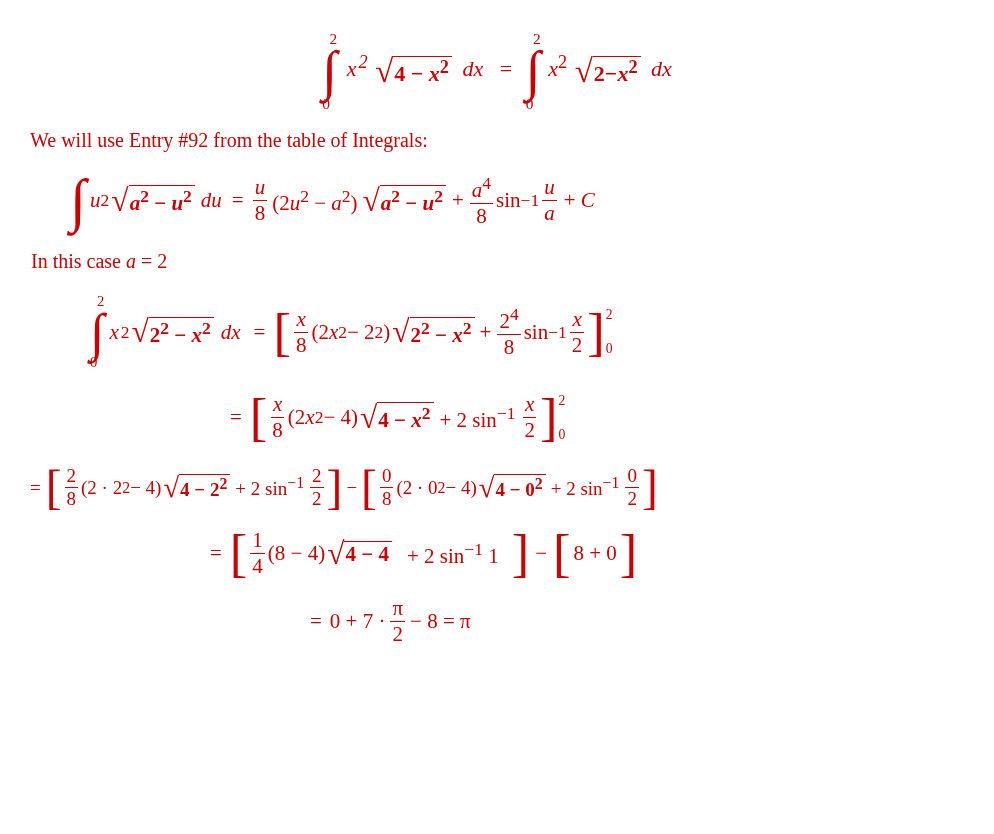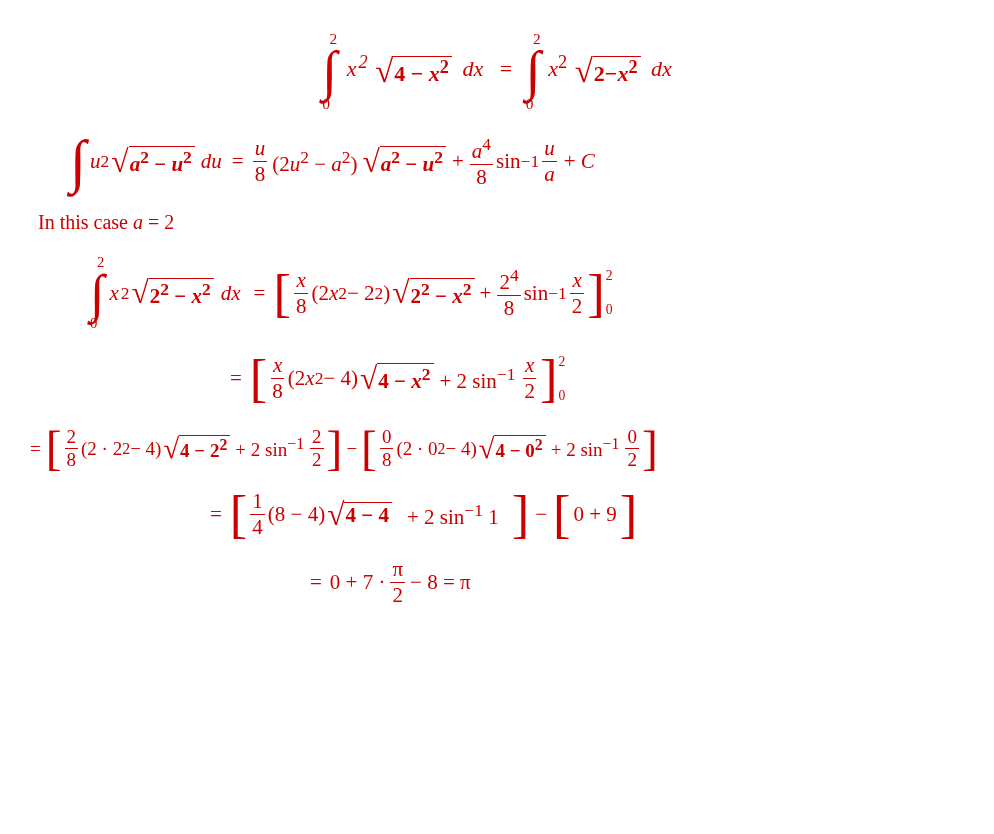--- a/index.html
+++ b/index.html
@@ -109,20 +109,23 @@
       </span>
       <span style="font-style:italic;">x</span><sup>2</sup>
       <span class="sqrt" style="display:inline-flex; align-items:center; vertical-align:middle;">
         <span style="font-size:1.5em;">√</span>
           <span class="sqrt-content">2−<span style="font-style:italic;">x</span><sup>2</sup></span>
       </span>
       <span style="font-style:italic; margin-left:3px;">dx</span>
     </span>
   </div>
 
+  <div class="text-line">
+    <span>We will use Entry #92 from the table of Integrals:</span>
+  </div>
 
   <div class="math-line" style="margin: 18px 0 18px 40px; font-size: 21px; color: #cc0000; align-items: center;">
     
     <span style="display:inline-flex; flex-direction:column; align-items:center; margin-right:4px; vertical-align:middle;">
       <span style="font-size:2.8em; line-height:0.8;">∫</span>
     </span>
     
     <span style="font-style:italic;">u</span><sup>2</sup>
     <span class="sqrt" style="display:inline-flex; align-items:center; vertical-align:middle; margin:0 2px;">
       <span style="font-size:1.5em;">√</span>
@@ -149,21 +152,21 @@
       <span class="den">8</span>
     </span>
     sin<sup>−1</sup>
     <span class="fraction" style="margin: 0 3px;">
       <span class="num" style="font-style:italic;">u</span>
       <span class="den" style="font-style:italic;">a</span>
     </span>
     <span style="margin-left: 4px;">+ <span style="font-style:italic;">C</span></span>
   </div>
 
-  <div class="text-line" style="margin: 10px 0 20px 8px;">
+  <div class="text-line" style="margin: 10px 0 20px 1px;">
     <span>In this case <span style="font-style:italic;">a</span> = 2</span>
   </div>
 
   <div style="margin: 10px 0; padding-left: 60px; font-size: 21px; color: #cc0000;">
     <div style="display:flex; align-items:center; margin-bottom: 20px;">
       
       <span style="display:inline-flex; flex-direction:column; align-items:center; margin-right:3px; vertical-align:middle;">
         <span style="font-size:0.7em; align-self:flex-end;">2</span>
         <span style="font-size:2.5em; line-height:0.85;">∫</span>
         <span style="font-size:0.7em; align-self:flex-start;">0</span>
@@ -278,21 +281,21 @@
     </span>
     (8 − 4)
     <span class="sqrt" style="display:inline-flex; align-items:center; vertical-align:middle; margin:0 2px;">
       <span style="font-size:1.5em;">√</span>
       <span class="sqrt-content">4 − 4</span>
     </span>
     <span style="margin: 0 13px;">+ 2 sin<sup>−1</sup> 1</span>
     <span style="font-size:2.5em; line-height:1;">]</span>
     <span style="margin: 0 6px;">−</span>
     <span style="font-size:2.5em; line-height:1;">[</span>
-    <span style="margin: 0 3px;">0 + 9</span>
+    <span style="margin: 0 3px;">8 + 0</span>
     <span style="font-size:2.5em; line-height:1;">]</span>
   </div>
 
   <div style="display:flex; align-items:center; font-size: 21px; color: #cc0000; margin: 16px 0; padding-left: 280px;">
     <span style="margin-right: 8px;">=</span>
     <span>0 + 7 ·</span>
     <span class="fraction" style="margin: 0 5px;">
       <span class="num">π</span>
       <span class="den">2</span>
     </span>

